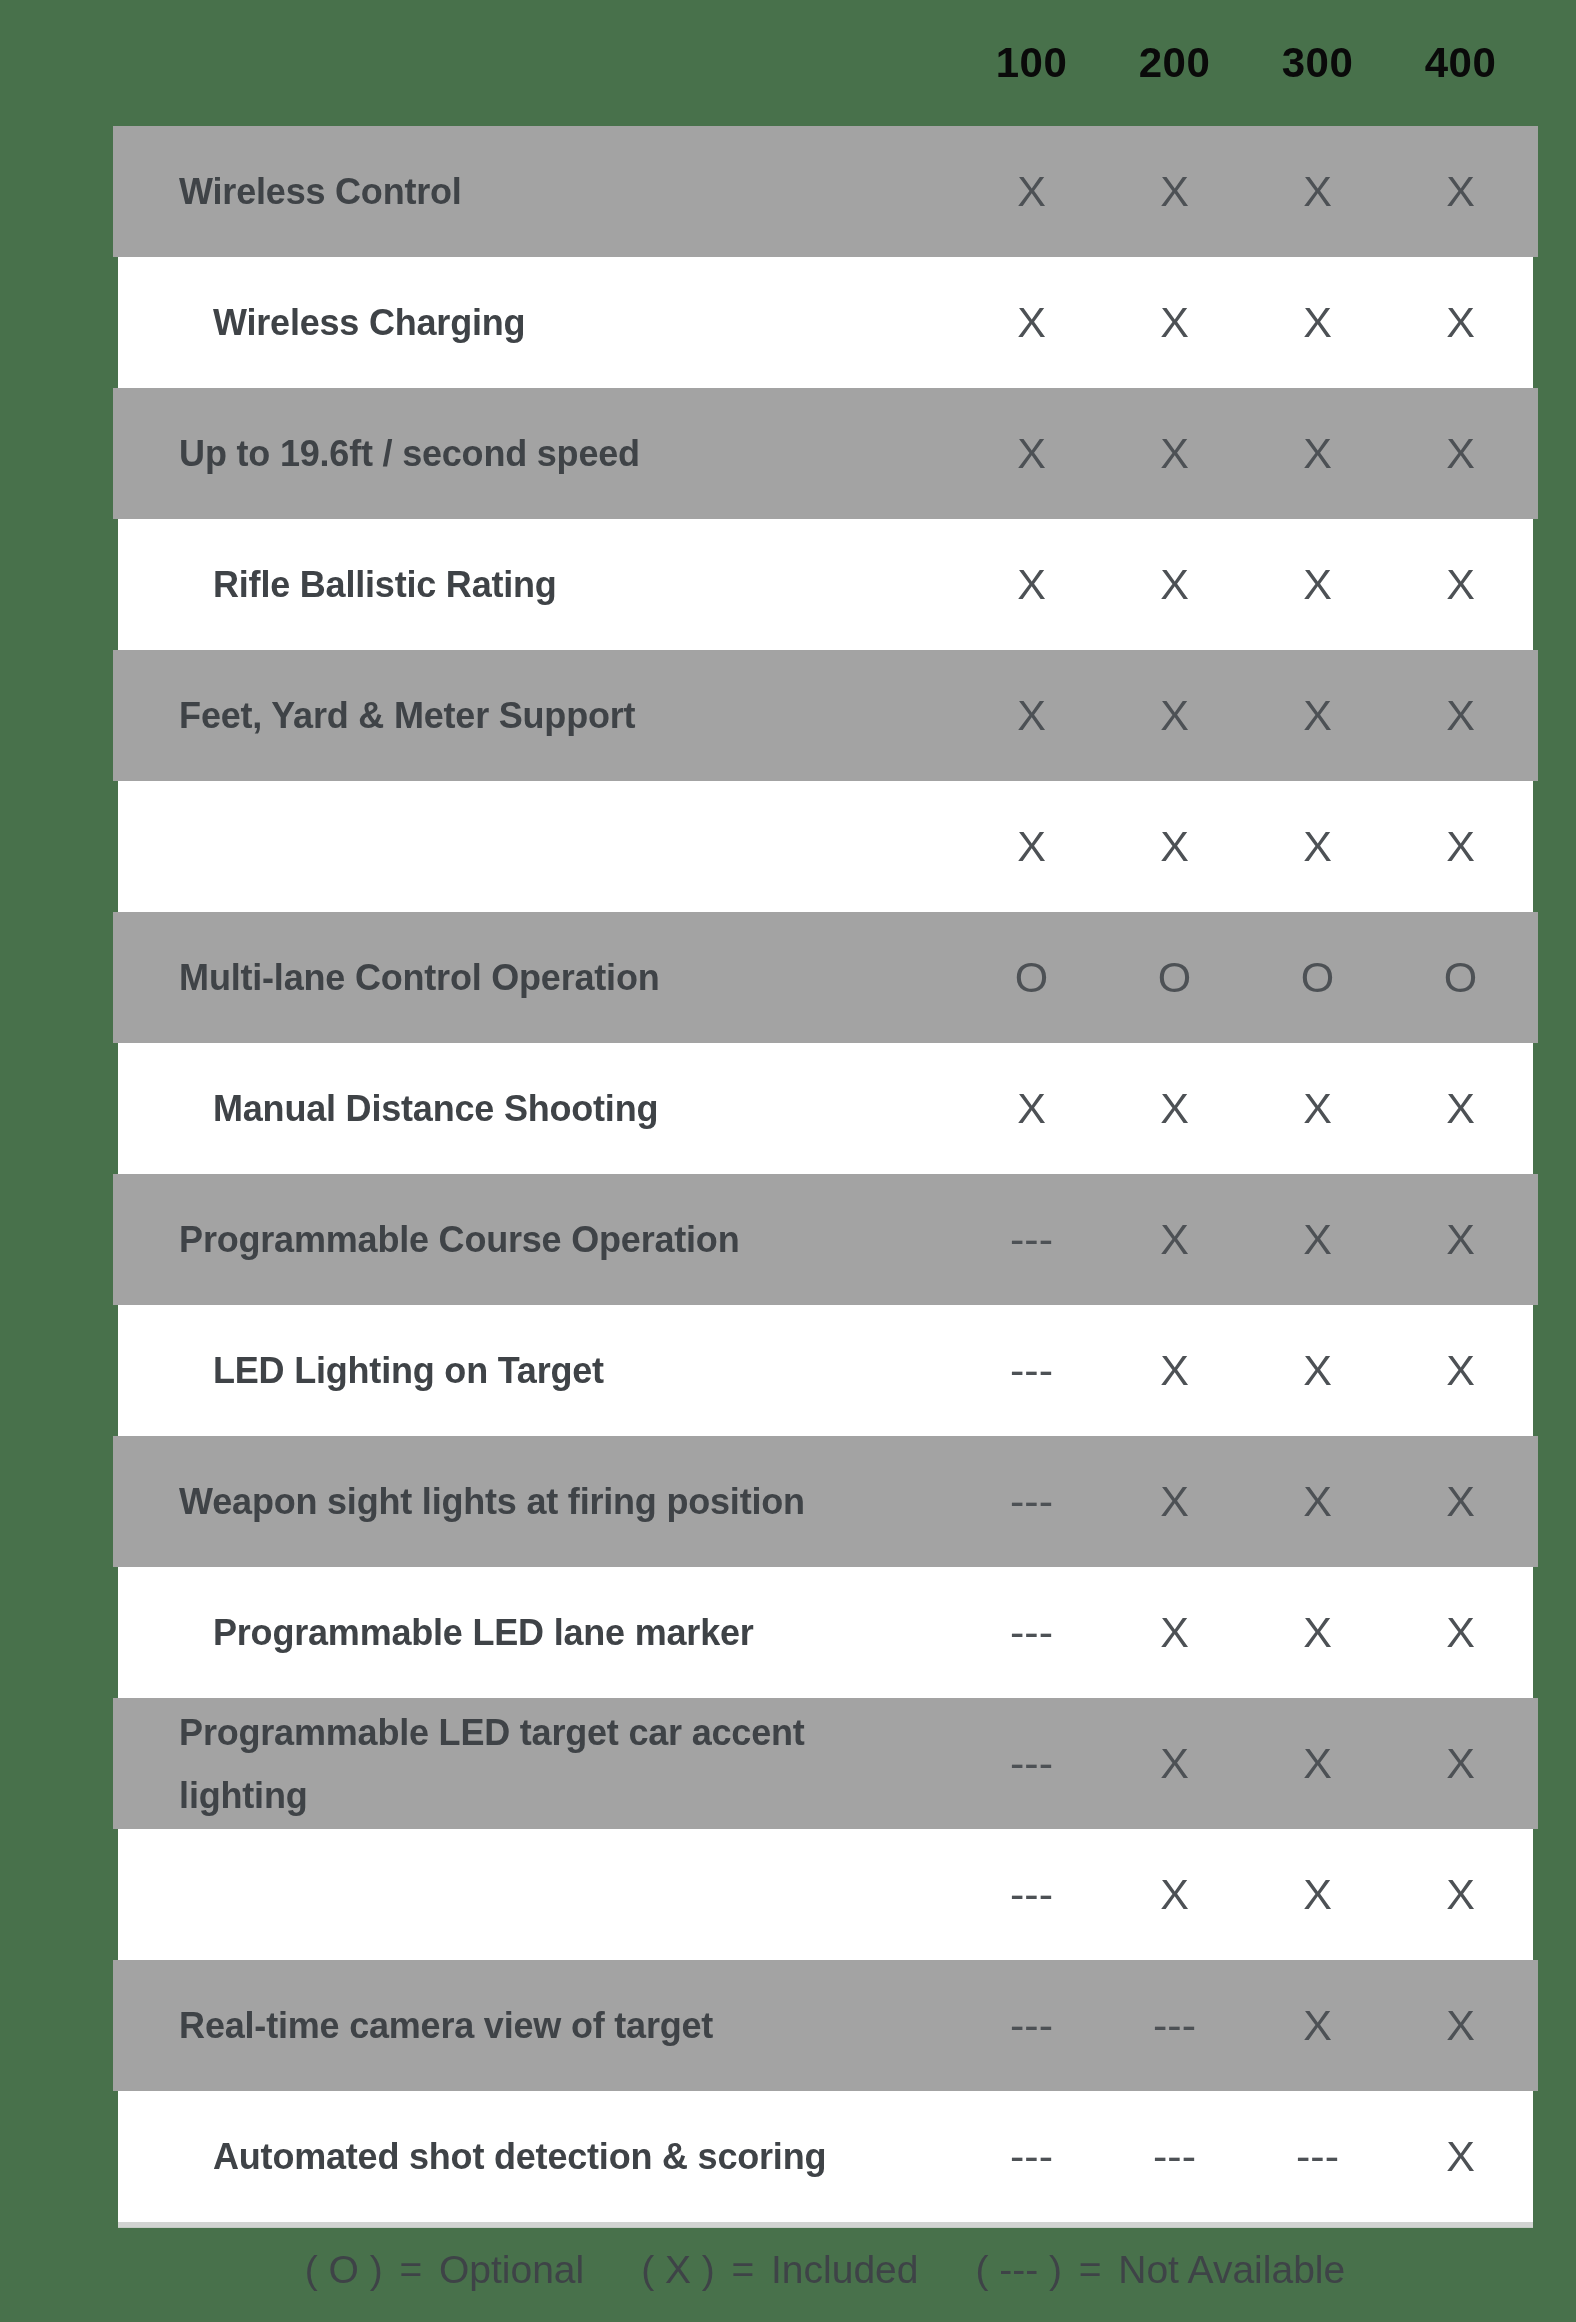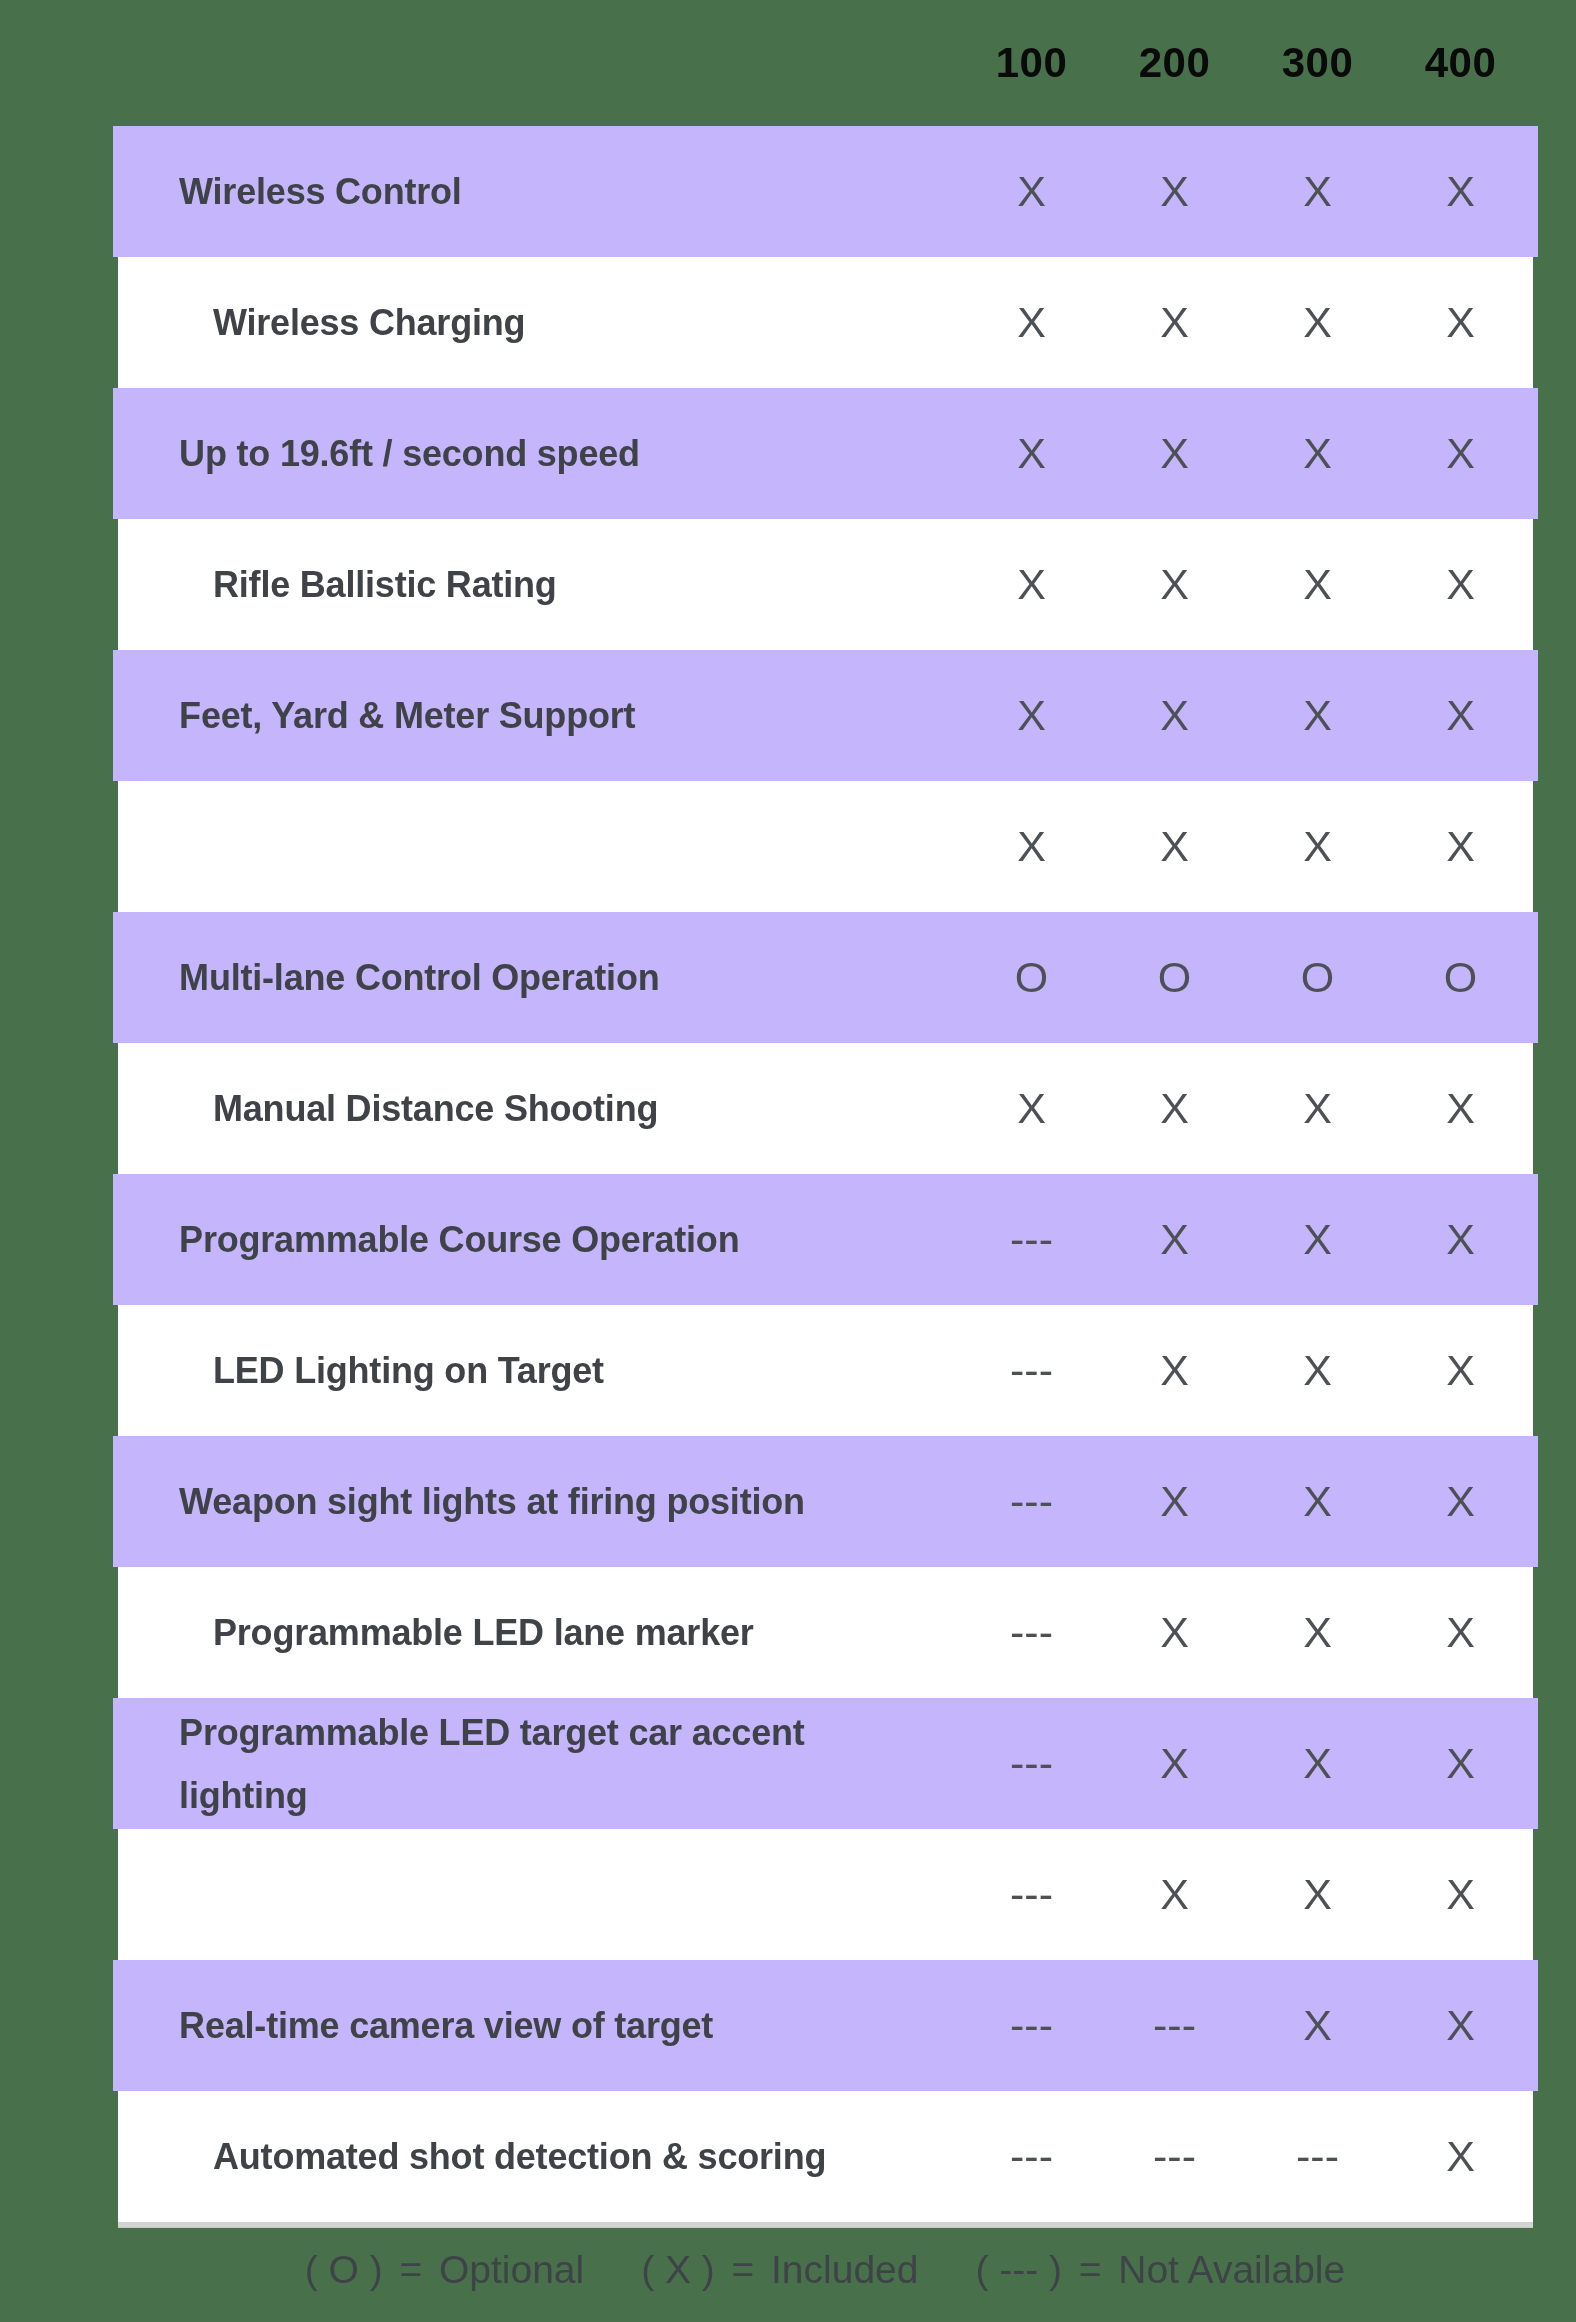--- a/index.html
+++ b/index.html
@@ -41,21 +41,21 @@
     background:#ffffff;
     box-shadow:0 5.9px 0 0 #d2d4d2;
   }
   .row{
     display:flex;
     align-items:center;
     height:131px;
     padding-left:95px;
   }
   .row.gray{
-    background:#c4b5fd;
+    background:#a3a3a3;
     margin:0 -4.9px;
     padding-left:66px;
     padding-right:4.9px;
   }
   .row-label{
     font-size:36px;
     font-weight:700;
     color:#3f4347;
     letter-spacing:-0.2px;
     line-height:1.75;

